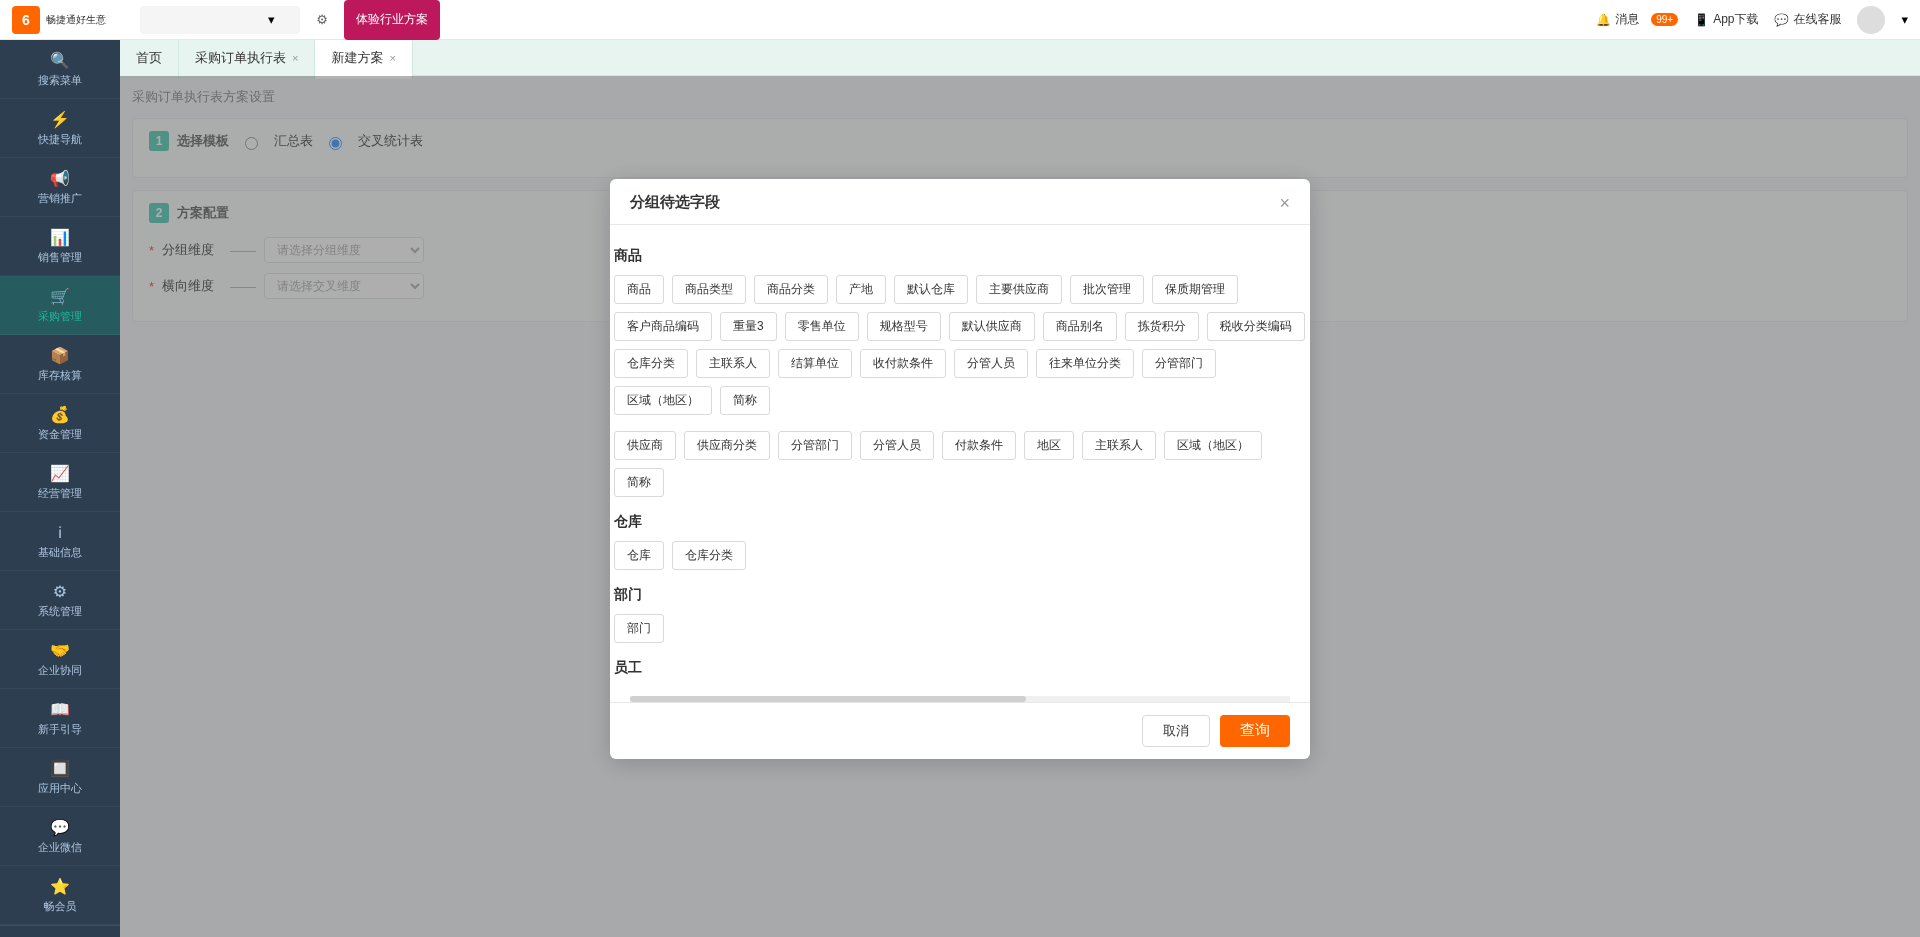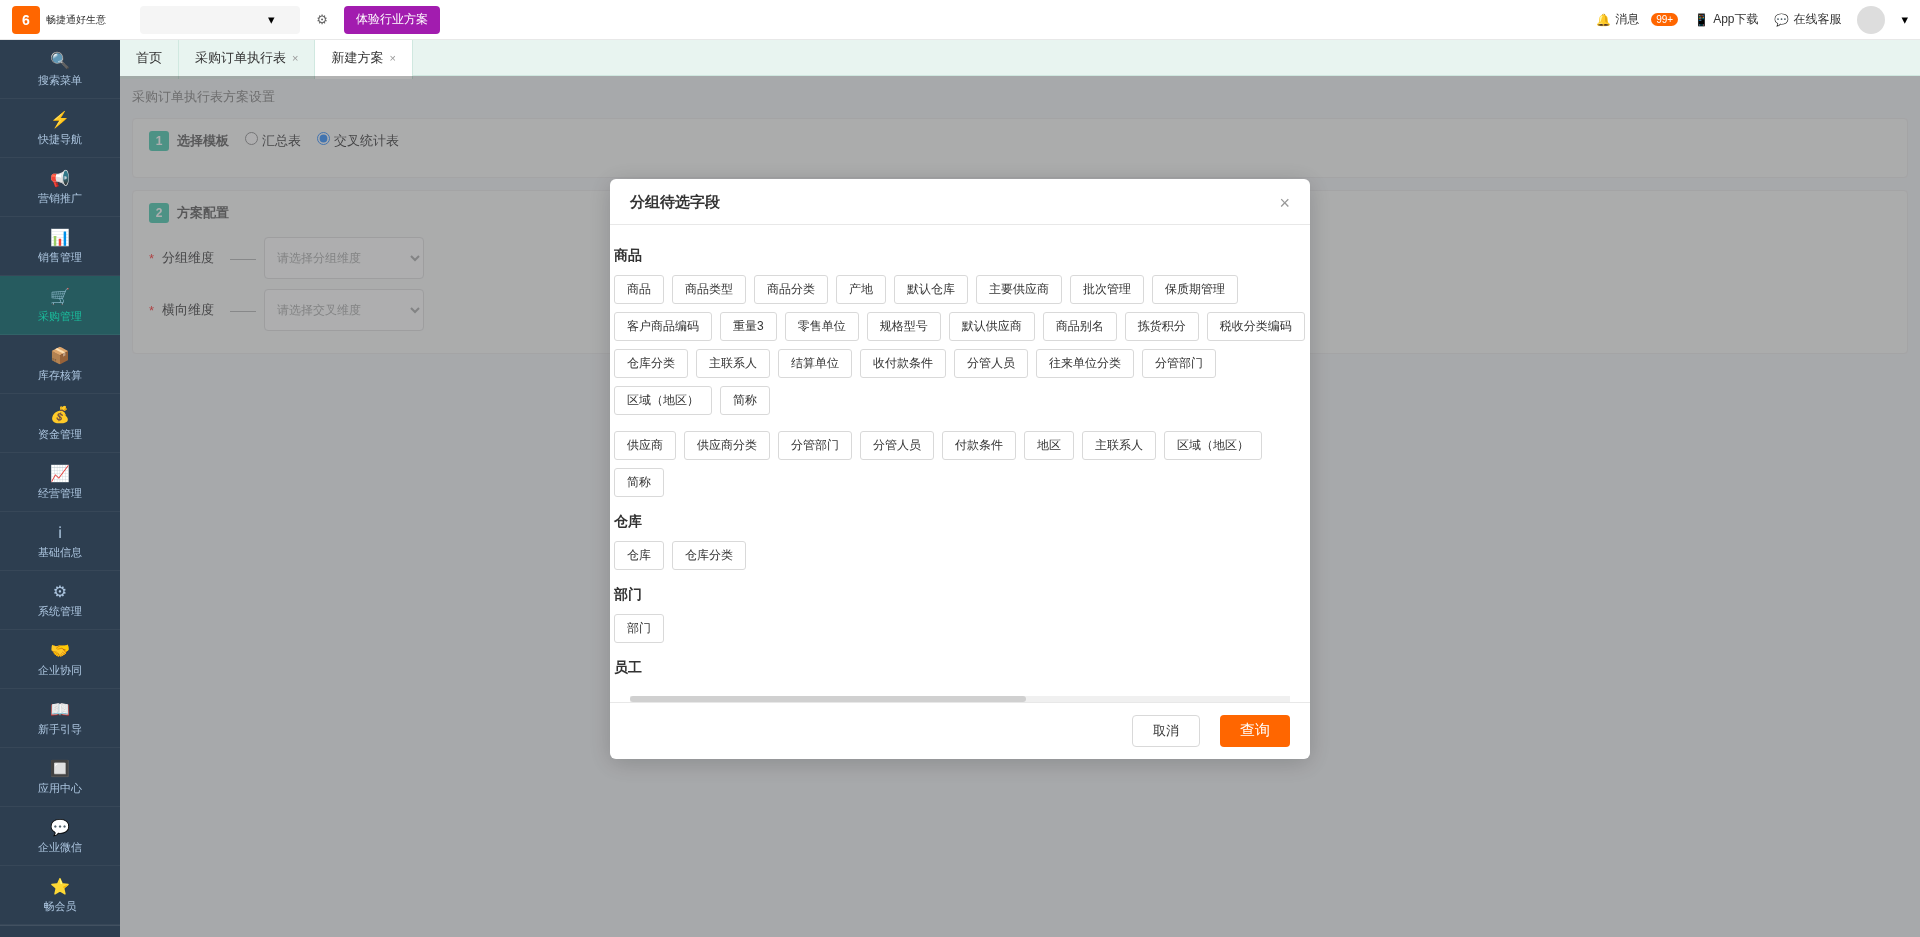--- a/index.html
+++ b/index.html
@@ -32,22 +32,22 @@
       padding: 0 8px; height: 28px; width: 160px;
     }
     .header-search input {
       border: none; background: transparent; outline: none; font-size: 12px; width: 120px;
     }
     .header-gear {
       width: 28px; height: 28px; display: flex; align-items: center; justify-content: center;
       cursor: pointer; color: #666;
     }
     .header-experience-btn {
-      background: #a21caf; color: white; border: none; border-radius: 4px;
-      padding: 4px 12px; font-size: 12px; cursor: pointer; height: 28px;
+      background: #be185d; color: white; border: none; border-radius: 4px;
+      padding: 4px 12px; font-size: 12px; cursor: pointer; height: 40px;
     }
     .header-right {
       display: flex; align-items: center; gap: 16px;
     }
     .header-right-item {
       display: flex; align-items: center; gap: 4px; font-size: 12px; color: #333; cursor: pointer;
     }
     .badge {
       background: #f60; color: white; border-radius: 10px;
       font-size: 10px; padding: 1px 5px; margin-left: 8px;
@@ -162,21 +162,21 @@
       display: flex; flex-wrap: wrap; gap: 8px; margin-bottom: 16px;
     }
     .field-tag {
       border: 1px solid #d9d9d9; border-radius: 3px;
       padding: 5px 12px; font-size: 12px; color: #333;
       cursor: pointer; background: white;
       user-select: none;
     }
 
     .modal-footer {
-      display: flex; justify-content: flex-end; gap: 20px;
+      display: flex; justify-content: flex-end; gap: 10px;
       padding: 12px 20px;
       border-top: 1px solid #e8e8e8;
     }
     .btn-cancel {
       border: 1px solid #d9d9d9; background: white; border-radius: 4px;
       padding: 6px 20px; cursor: pointer; font-size: 13px; color: #333;
     }
     .btn-confirm {
       background: #f60; color: white; border: none; border-radius: 4px;
       padding: 6px 20px; cursor: pointer; font-size: 15px;
@@ -189,29 +189,29 @@
     .section-step {
       display: flex; align-items: center; margin-bottom: 14px;
     }
     .step-badge {
       width: 20px; height: 20px; background: #1abc9c; color: white;
       border-radius: 3px; display: flex; align-items: center; justify-content: center;
       font-size: 12px; font-weight: bold; margin-right: 8px; flex-shrink: 0;
     }
     .step-label { font-size: 13px; font-weight: 600; color: #333; }
     .radio-group { display: flex; gap: 16px; align-items: center; }
-    .radio-item { display: flex; align-items: flex-start; gap: 4px; font-size: 13px; cursor: pointer; }
+    .radio-item { display: flex; align-items: flex-end; gap: 16px; font-size: 13px; cursor: pointer; }
     .section-box {
       background: #f9f9f9; border: 1px solid #e8e8e8; border-radius: 4px;
       padding: 12px 16px; margin-bottom: 12px;
     }
     .form-row { display: flex; align-items: center; gap: 8px; margin-bottom: 10px; }
     .required-star { color: red; }
     .form-select {
-      border: 1px solid #d9d9d9; border-radius: 4px; padding: 12px 8px;
+      border: 1px solid #d9d9d9; border-radius: 4px; padding: 4px 8px;
       font-size: 12px; min-width: 160px; background: white; color: #999;
     }
   </style>
 </head>
 <body>
 
 <div class="top-header">
   <div class="logo-area">
     <div class="logo-icon">6</div>
     <div class="logo-text">

